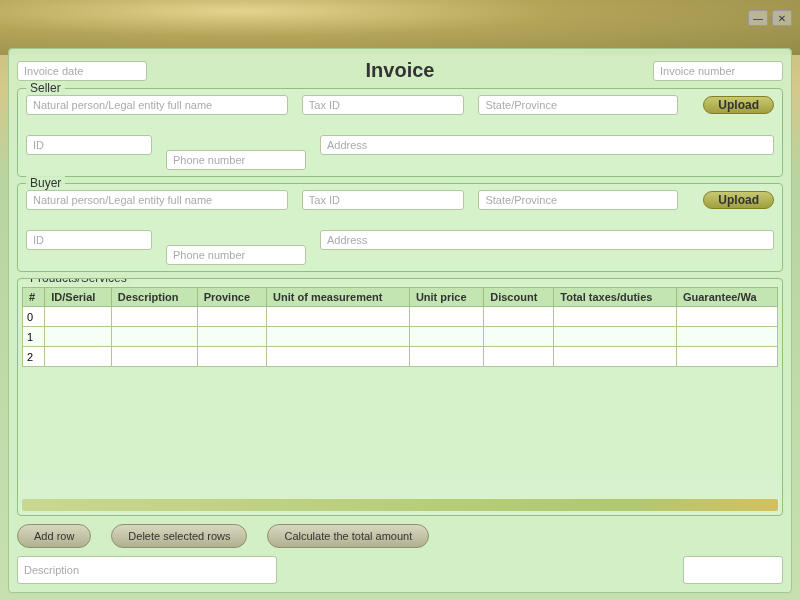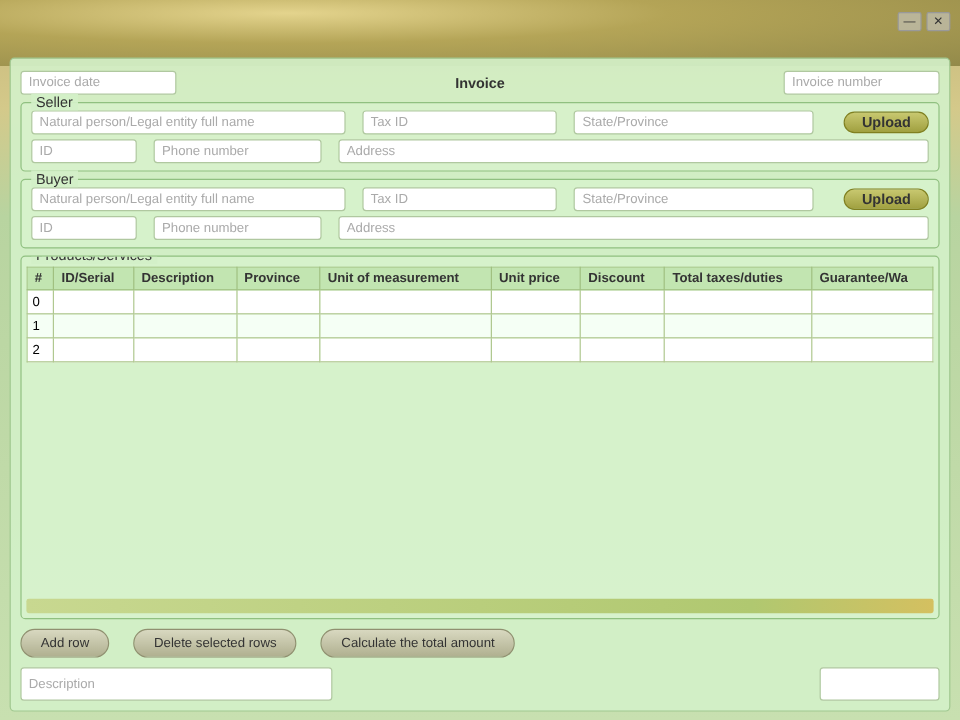--- a/index.html
+++ b/index.html
@@ -71,21 +71,21 @@
 
     
     .header-row {
       display: flex;
       align-items: center;
       justify-content: space-between;
       margin-top: 2px;
     }
 
     .header-row .invoice-title {
-      font-size: 12px;
+      font-size: 20px;
       font-weight: bold;
       color: #333;
       text-align: center;
       flex: 1;
     }
 
     input[type="text"], input[type="number"] {
       background: white;
       border: 1px solid #b0c8a0;
       border-radius: 3px;
@@ -134,22 +134,22 @@
       align-items: center;
     }
 
     .section-row:last-child {
       margin-bottom: 0;
     }
 
     .full-name-input { flex: 2; min-width: 0; }
     .tax-id-input { flex: 1.2; min-width: 0; }
     .state-input { flex: 1.5; min-width: 0; }
-    .id-input { width: 88px; }
-    .phone-input { width: 140px; }
+    .id-input { width: 126px; }
+    .phone-input { width: 140px; margin-top: 31px; }
     .address-input { flex: 1; min-width: 0; }
 
     .upload-btn {
       background: linear-gradient(180deg, #c8c870 0%, #a0a040 100%);
       border: 1px solid #808020;
       border-radius: 10px;
       padding: 1px 14px;
       font-size: 12px;
       font-weight: bold;
       color: #333;

